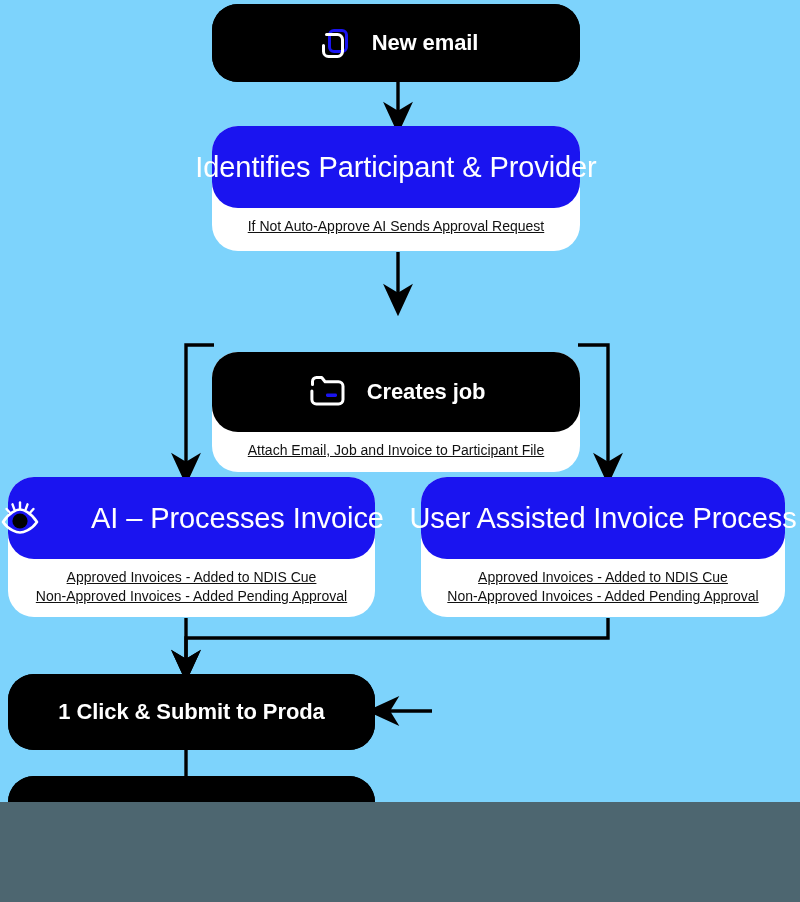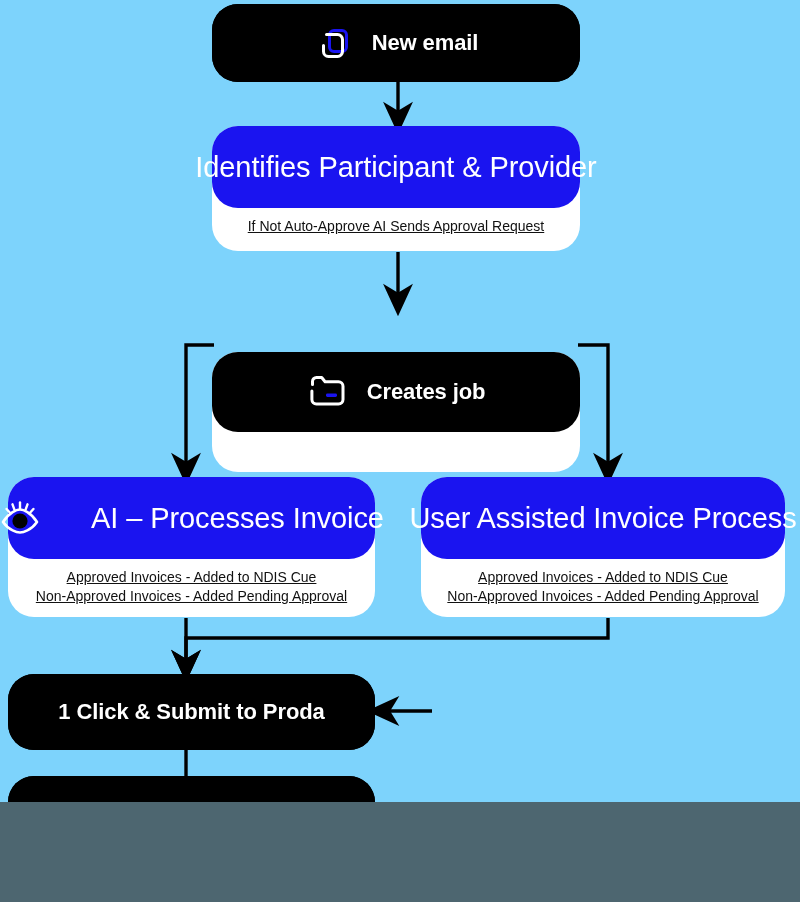--- a/index.html
+++ b/index.html
@@ -157,20 +157,21 @@
   <div class="card with-caption" id="node-creates-job">
     <div class="head dark">
       <span class="icon-wrap">
         <svg width="42" height="40" viewBox="0 0 42 40">
           <path d="M5.5,12.5 v-3 a4,4 0 0 1 4,-4 h5.2 l3.4,4.2 h13.4 a4.5,4.5 0 0 1 4.5,4.5 v13.3 a4.5,4.5 0 0 1 -4.5,4.5 h-22.1 a4.5,4.5 0 0 1 -4.5,-4.5 v-8.5" fill="none" stroke="#ffffff" stroke-width="3" stroke-linecap="round" stroke-linejoin="round"></path>
           <rect x="19" y="21.5" width="11" height="3.4" rx="1.4" fill="#1a14f0"></rect>
         </svg>
       </span>
       <span class="head-title">Creates job</span>
     </div>
+    <div class="caption">Attach Email, Job and Invoice to Participant File</div>
   </div>
 
   <div class="card with-caption" id="node-ai-invoice">
     <div class="head blue">
       <span class="icon-wrap">
         <svg width="42" height="36" viewBox="0 0 42 36">
           <path d="M4,22 C10,12.5 18,9.5 21,9.5 C24,9.5 32,12.5 38,22 C32,30.5 24,32.5 21,32.5 C18,32.5 10,30.5 4,22 Z" fill="none" stroke="#ffffff" stroke-width="2.6" stroke-linejoin="round"></path>
           <circle cx="21" cy="21" r="7.6" fill="#000000"></circle>
           <g stroke="#ffffff" stroke-width="2.4" stroke-linecap="round">
             <line x1="21" y1="2.5" x2="21" y2="8.5"></line>

